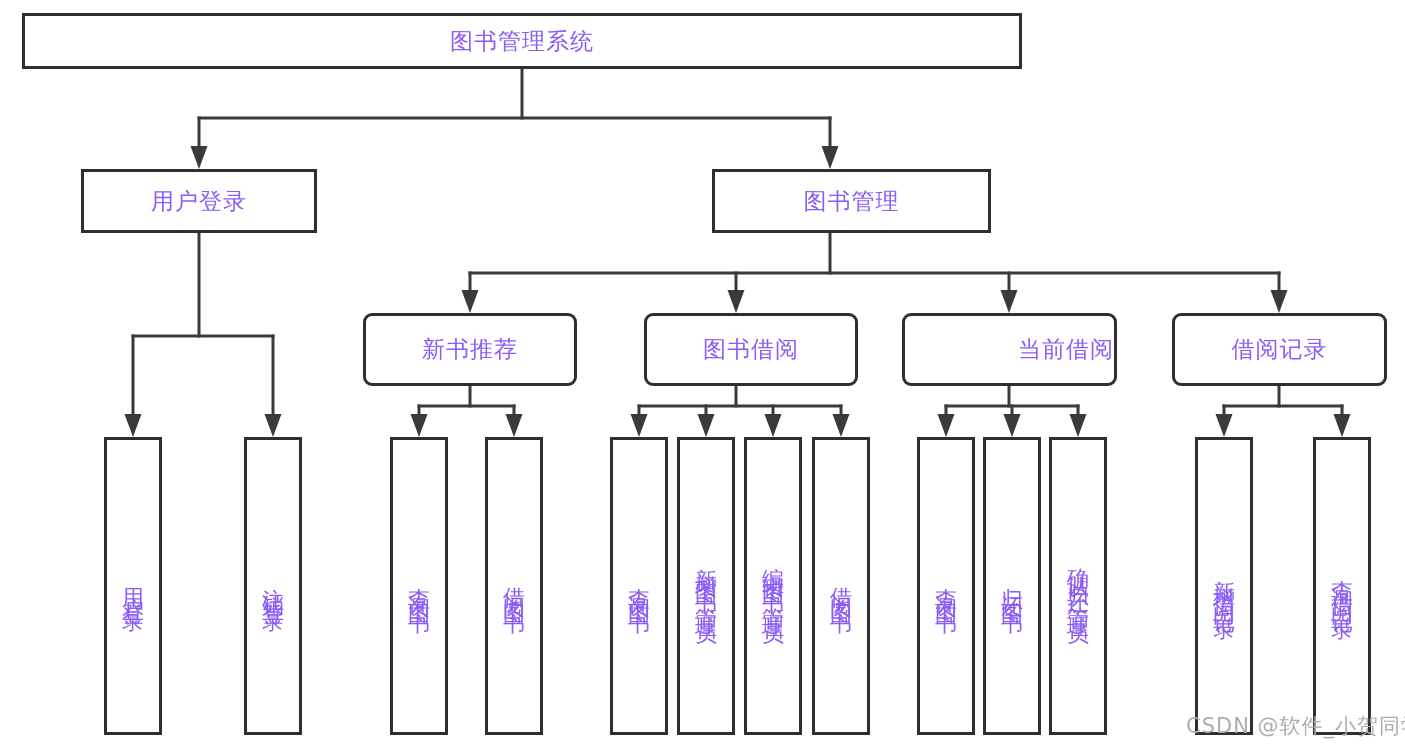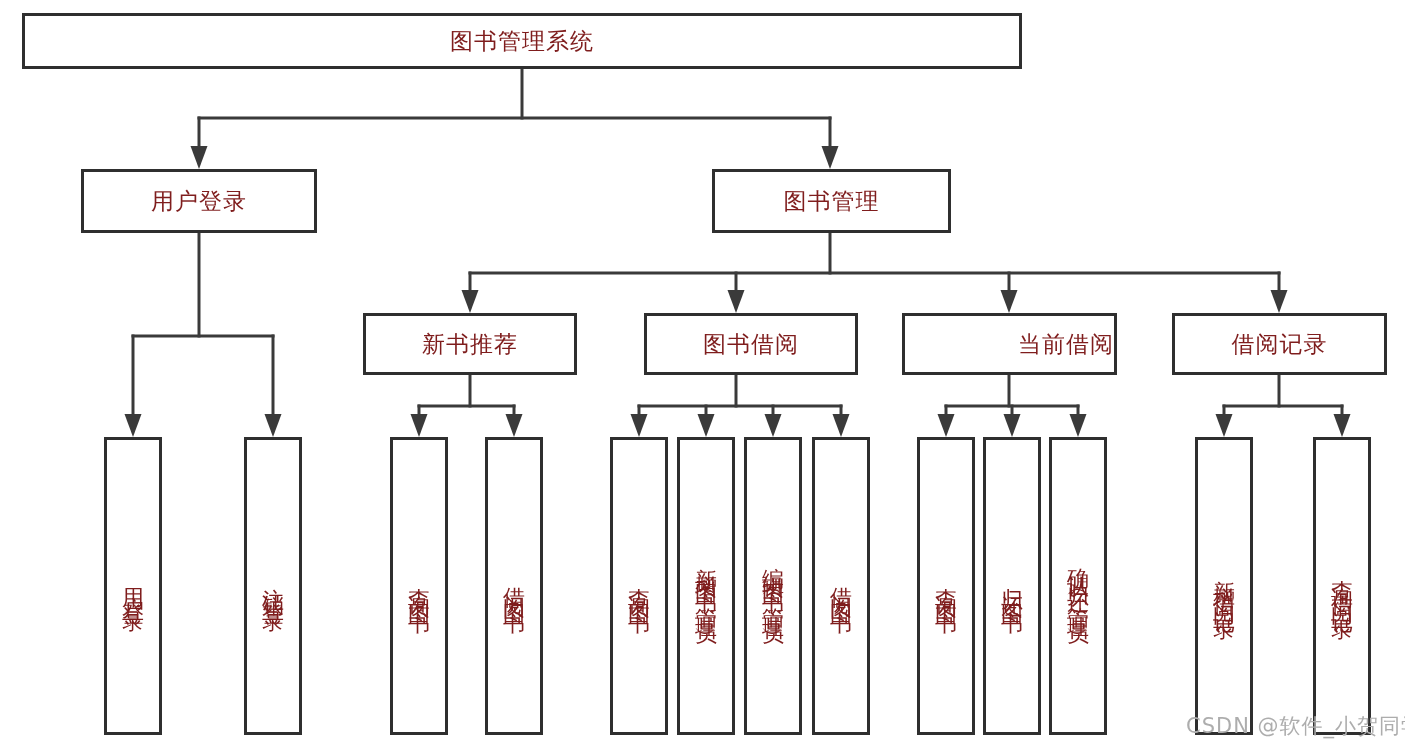--- a/index.html
+++ b/index.html
@@ -22,27 +22,27 @@
     z-index: 1;
   }
   .node {
     position: absolute;
     background: #ffffff;
     border: 3px solid #2f2f2f;
     box-sizing: border-box;
     display: flex;
     align-items: center;
     justify-content: center;
-    color: #7f1d1d;
+    color: #8b5cf6;
     z-index: 2;
   }
   .hnode { font-size: 23px; letter-spacing: 1px; }
   .root  { left: 22px;  top: 13px;  width: 1000px; height: 56px; }
   .lvl2  { top: 169px; height: 64px; }
-  .lvl3  { top: 313px; height: 62px; }
+  .lvl3  { top: 313px; height: 73px; border-radius: 9px; }
   .leaf {
     top: 437px;
     width: 58px;
     height: 298px;
     font-size: 22px;
   }
   .vtext {
     writing-mode: vertical-rl;
     text-orientation: mixed;
     letter-spacing: 8px;
@@ -131,21 +131,21 @@
     </g>
   </svg>
 
   <div class="node hnode root">
     <span>图书管理系统</span>
   </div>
 
   <div class="node hnode lvl2" style="left:81px; width:236px;">
     <span>用户登录</span>
   </div>
-  <div class="node hnode lvl2" style="left:712px; width:239px;">
+  <div class="node hnode lvl2" style="left:712px; width:279px;">
     <span>图书管理</span>
   </div>
 
   <div class="node hnode lvl3" style="left:363px; width:214px;">
     <span>新书推荐</span>
   </div>
   <div class="node hnode lvl3" style="left:644px; width:214px;">
     <span>图书借阅</span>
   </div>
   <div class="node hnode lvl3" style="left:902px; width:215px;justify-content:flex-end;">

